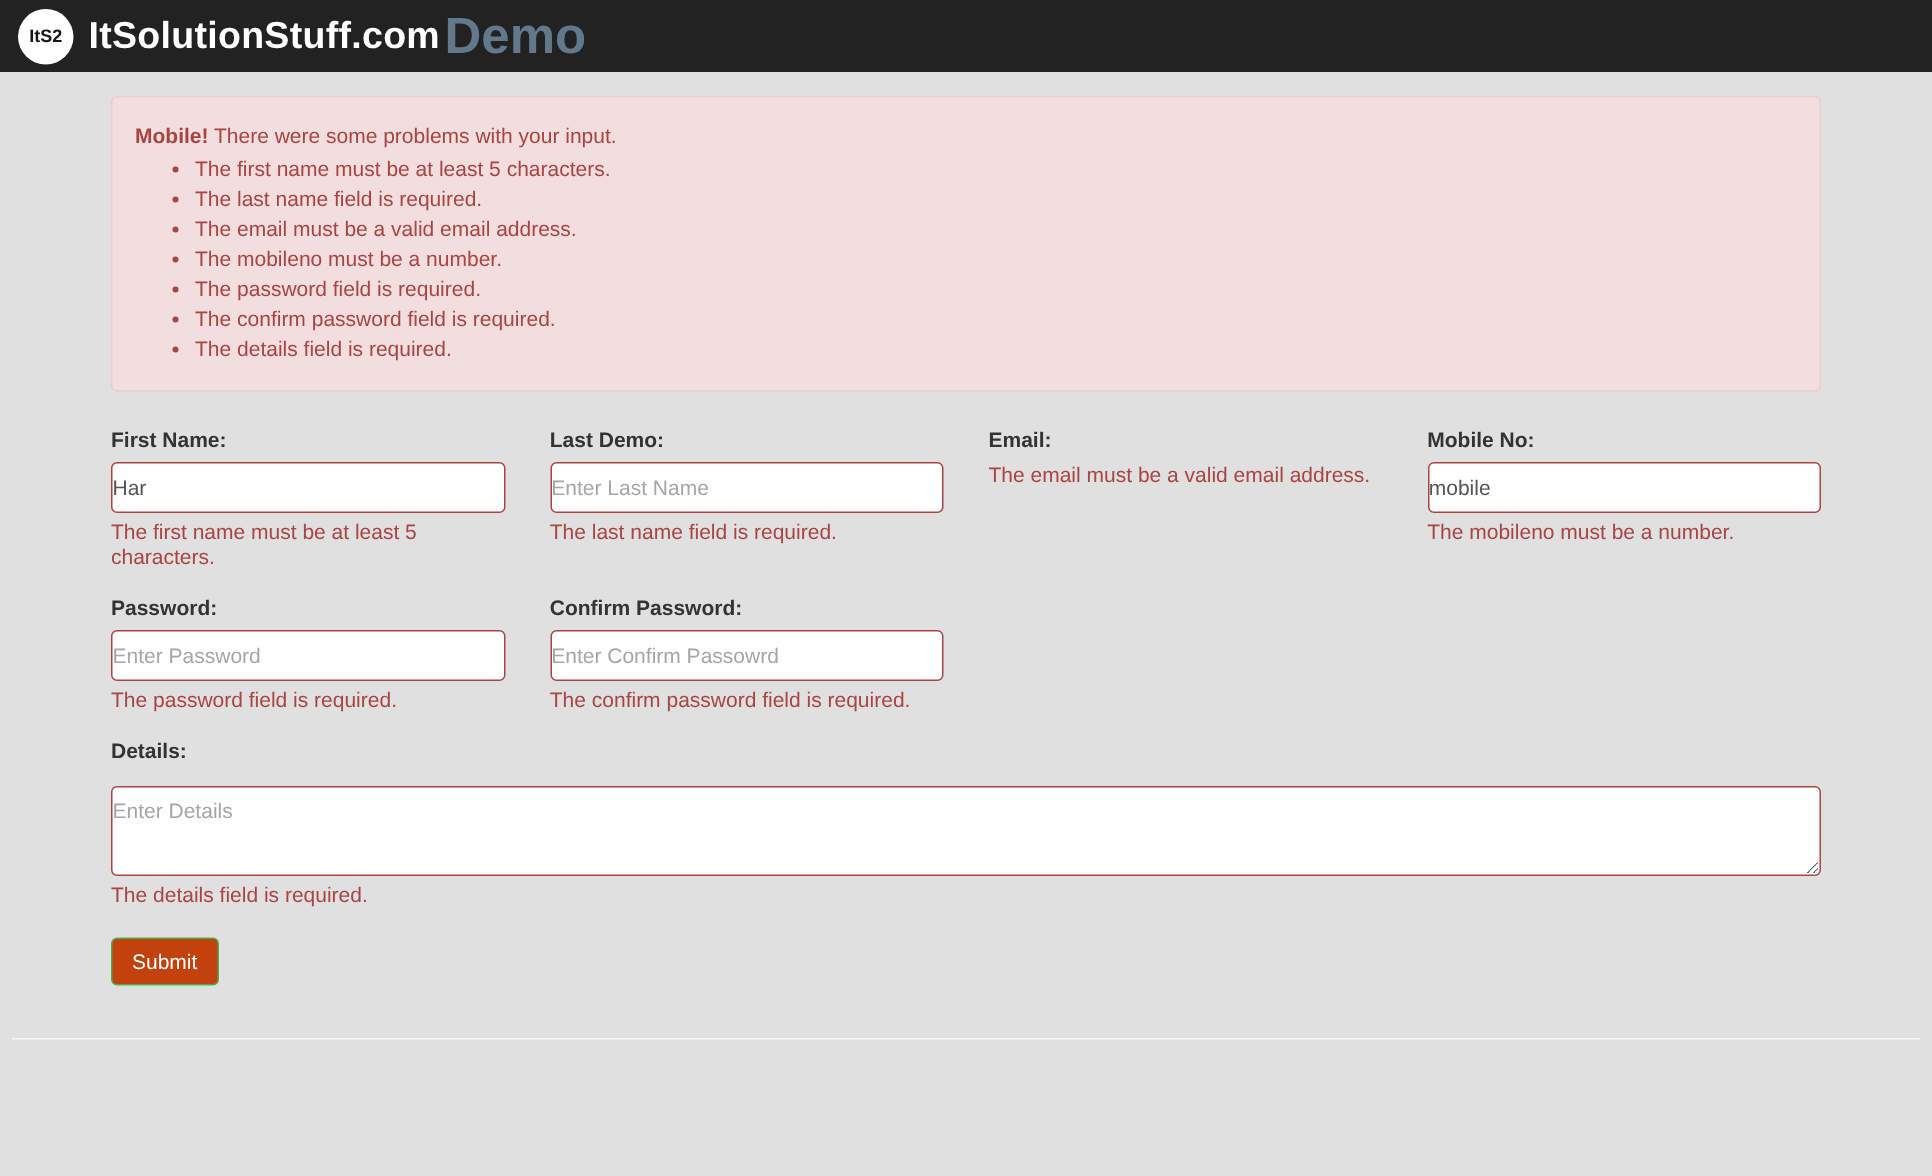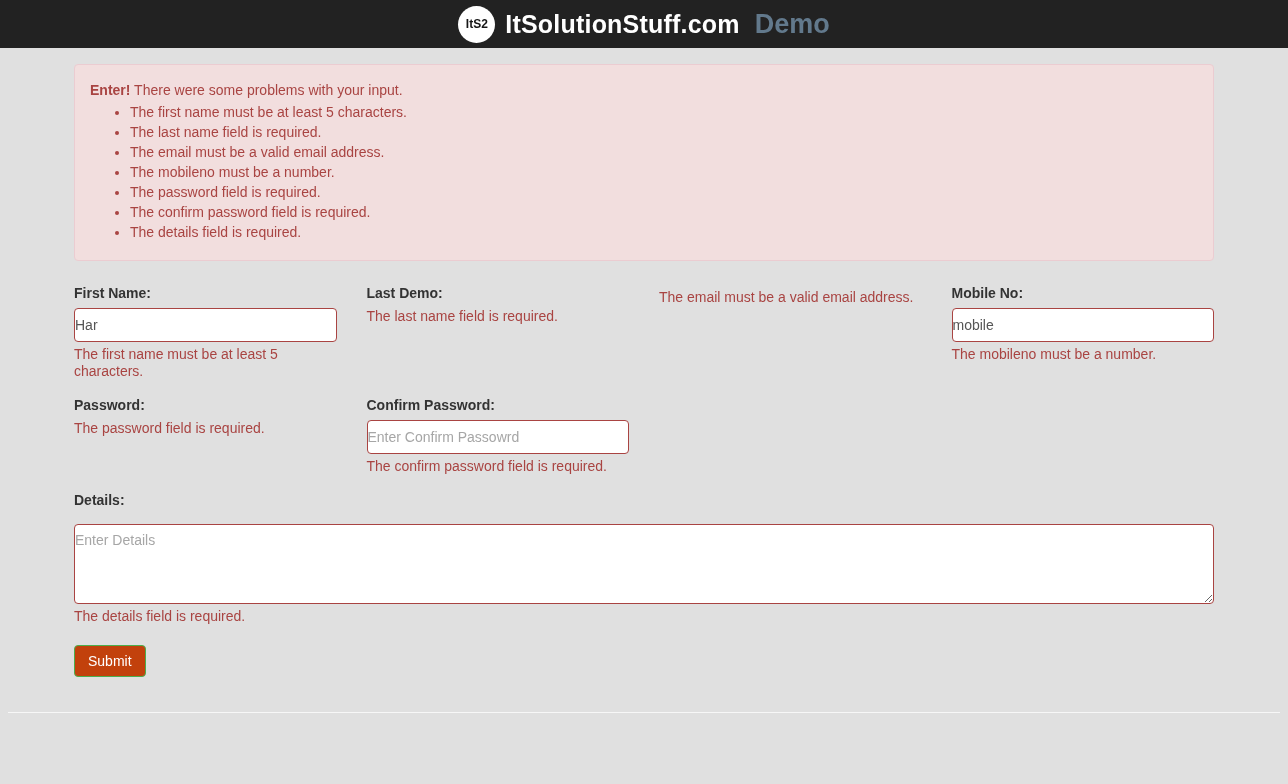--- a/index.html
+++ b/index.html
@@ -1,15 +1,15 @@
 <!DOCTYPE html>
 <html><head>
 <meta charset="utf-8">
 <style>
-  * { box-sizing: border-box; margin: 0; padding: 0; justify-content: center; }
+  * { box-sizing: border-box; margin: 0; padding: 0; }
   html, body { width: 1288px; height: 784px; }
   body {
     background: #e0e0e0;
     font-family: "Liberation Sans", sans-serif;
     font-size: 14px;
     color: #333;
     overflow: hidden;
   }
 
   
@@ -40,24 +40,24 @@
     margin-right: 10px;
     flex: 0 0 auto;
   }
   .brand-title {
     font-size: 25px;
     font-weight: bold;
     color: #ffffff;
     letter-spacing: 0.2px;
   }
   .brand-suffix {
-    font-size: 27px;
+    font-size: 34px;
     font-weight: bold;
     color: #62798c;
-    margin-left: 15px;
+    margin-left: 3px;
   }
 
   
   .container {
     width: 1170px;
     margin: 0 auto;
     padding: 0 15px;
   }
 
   
@@ -101,21 +101,21 @@
     font-size: 14px;
     font-family: "Liberation Sans", sans-serif;
     color: #555;
     background: #ffffff;
     border: 1px solid #a94442;
     border-radius: 4px;
     outline: none;
   }
   .form-control::placeholder { color: #a6a6a6; opacity: 1; }
   textarea.form-control {
-    height: 80px;
+    height: 60px;
     resize: vertical;
     line-height: 1.42;
     margin-top: 15px;
   }
   .error-text {
     color: #a94442;
     margin-top: 4px;
     line-height: 17px;
   }
 
@@ -148,21 +148,21 @@
     <span class="brand-logo">ItS2</span>
     <span class="brand-title">ItSolutionStuff.com</span>
     <span class="brand-suffix">Demo</span>
   </a>
 </nav>
 
 <div class="container">
 
   <div class="alert-danger">
     <div class="alert-head">
-      <span class="alert-title">Enter!</span>
+      <span class="alert-title">Mobile!</span>
       <span>There were some problems with your input.</span>
     </div>
     <ul>
       <li>The first name must be at least 5 characters.</li>
       <li>The last name field is required.</li>
       <li>The email must be a valid email address.</li>
       <li>The mobileno must be a number.</li>
       <li>The password field is required.</li>
       <li>The confirm password field is required.</li>
       <li>The details field is required.</li>
@@ -172,35 +172,38 @@
   <form class="form-grid">
 
     <div class="form-group">
       <label class="control-label">First Name:</label>
       <input type="text" class="form-control" value="Har" style="">
       <div class="error-text">The first name must be at least 5 characters.</div>
     </div>
 
     <div class="form-group">
       <label class="control-label">Last Demo:</label>
+      <input type="text" class="form-control" placeholder="Enter Last Name" style="">
       <div class="error-text">The last name field is required.</div>
     </div>
 
     <div class="form-group">
+      <label class="control-label">Email:</label>
       <div class="error-text">The email must be a valid email address.</div>
     </div>
 
     <div class="form-group">
       <label class="control-label">Mobile No:</label>
       <input type="text" class="form-control" value="mobile" style="">
       <div class="error-text">The mobileno must be a number.</div>
     </div>
 
     <div class="form-group">
       <label class="control-label">Password:</label>
+      <input type="password" class="form-control" placeholder="Enter Password" style="">
       <div class="error-text">The password field is required.</div>
     </div>
 
     <div class="form-group">
       <label class="control-label">Confirm Password:</label>
       <input type="password" class="form-control" placeholder="Enter Confirm Passowrd" style="">
       <div class="error-text">The confirm password field is required.</div>
     </div>
 
     <div class="form-group full">

